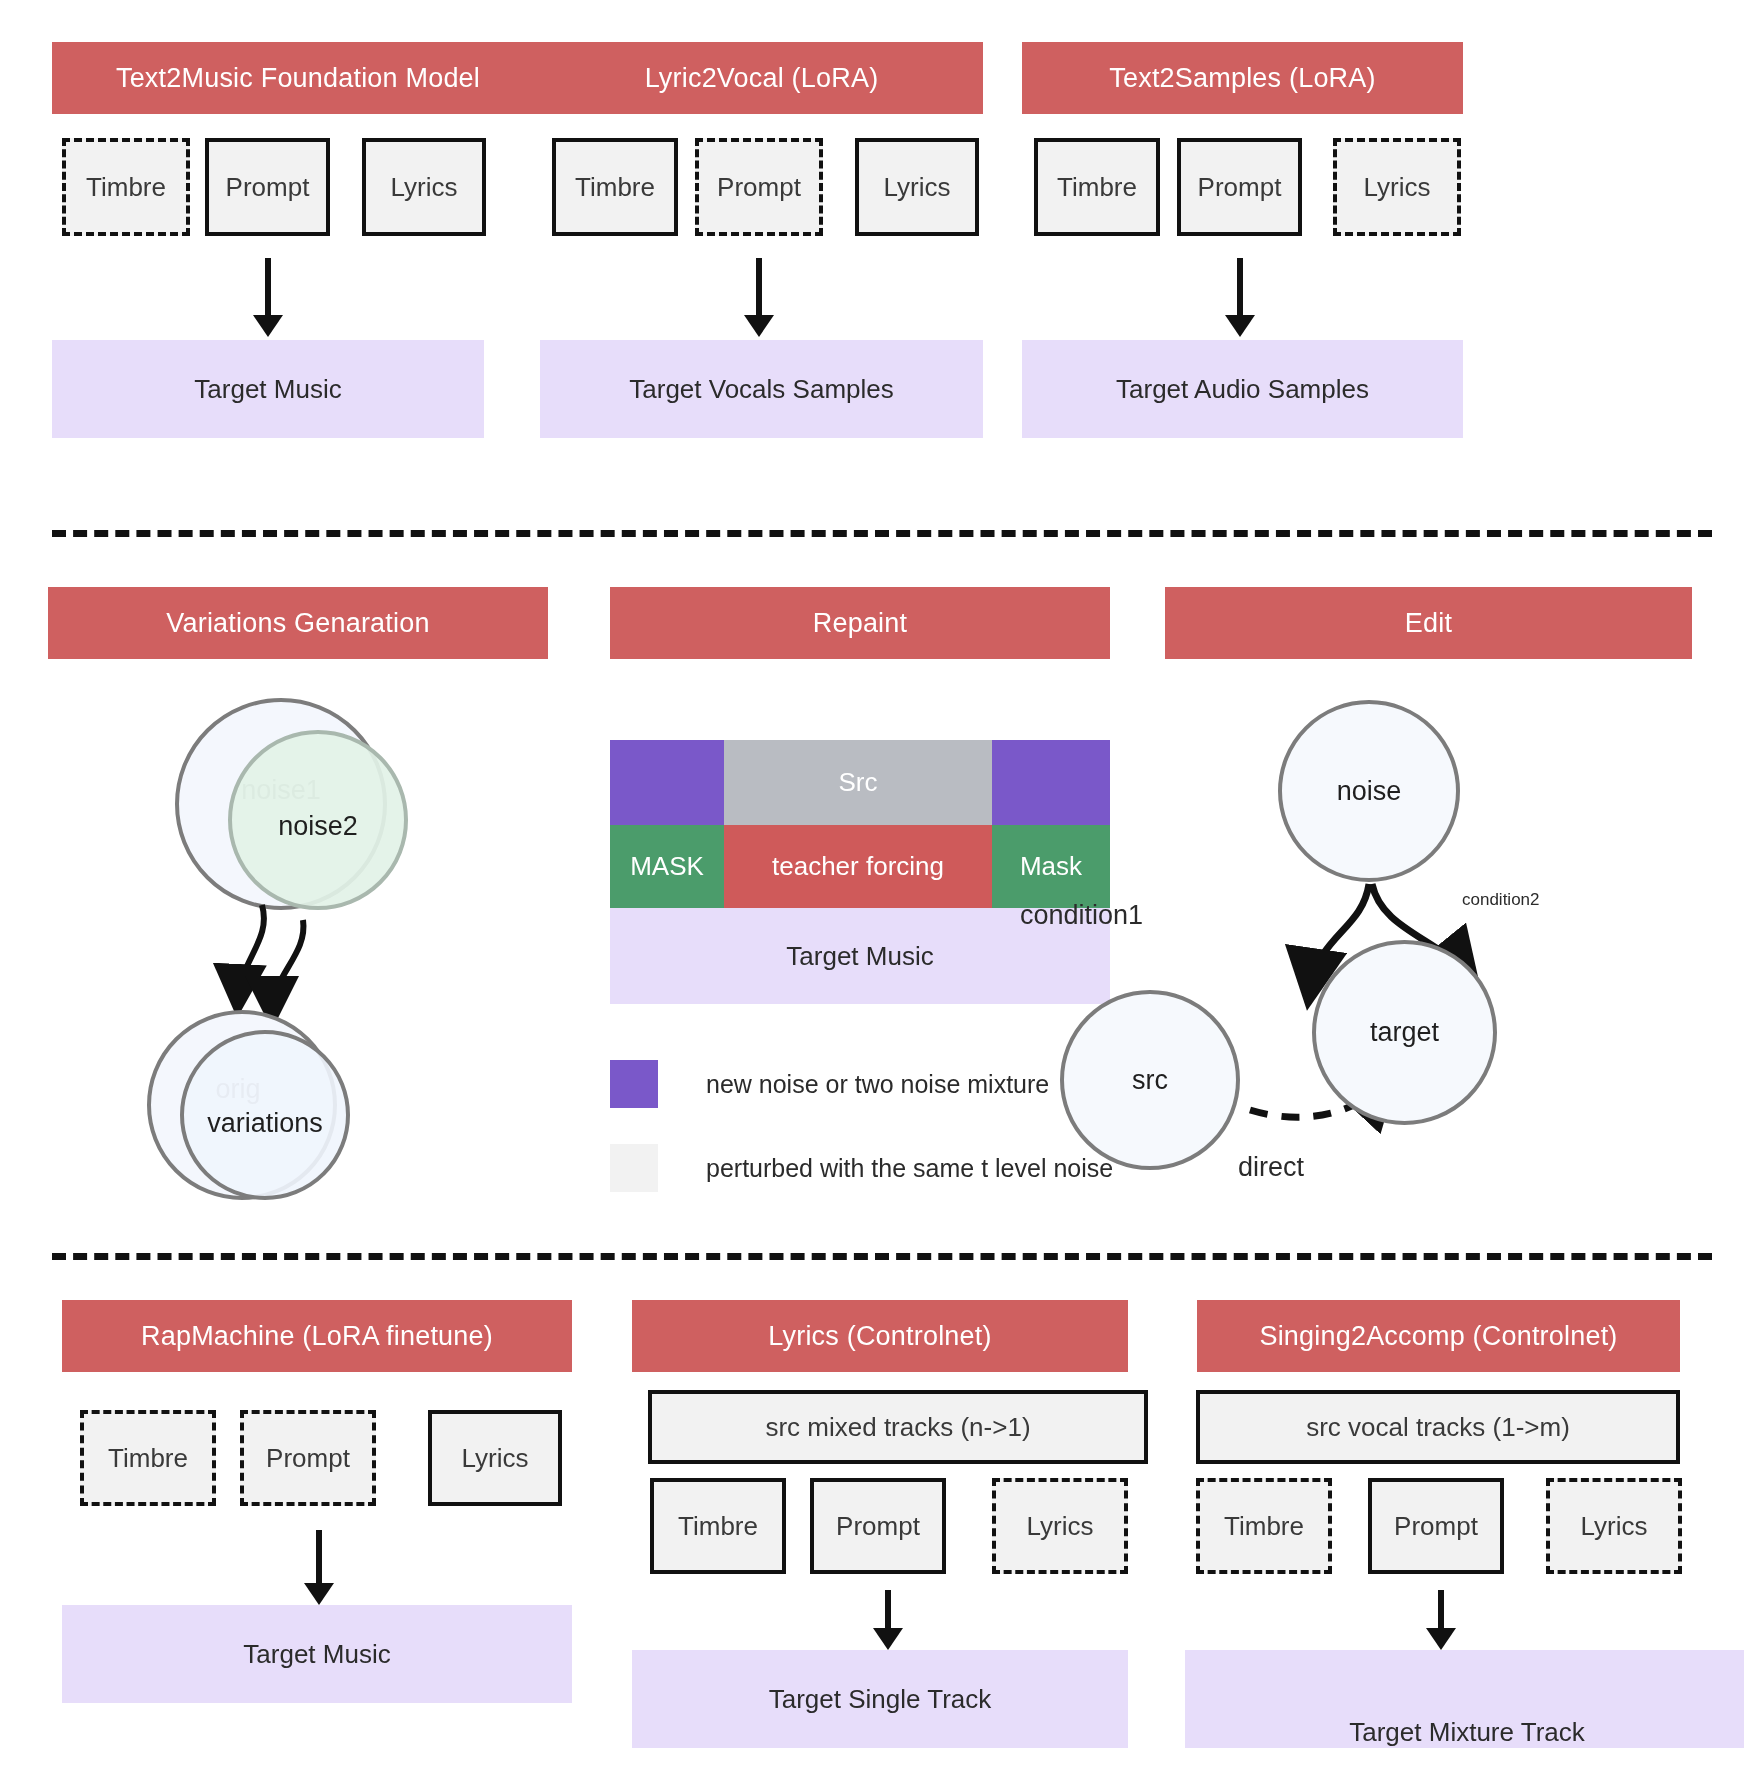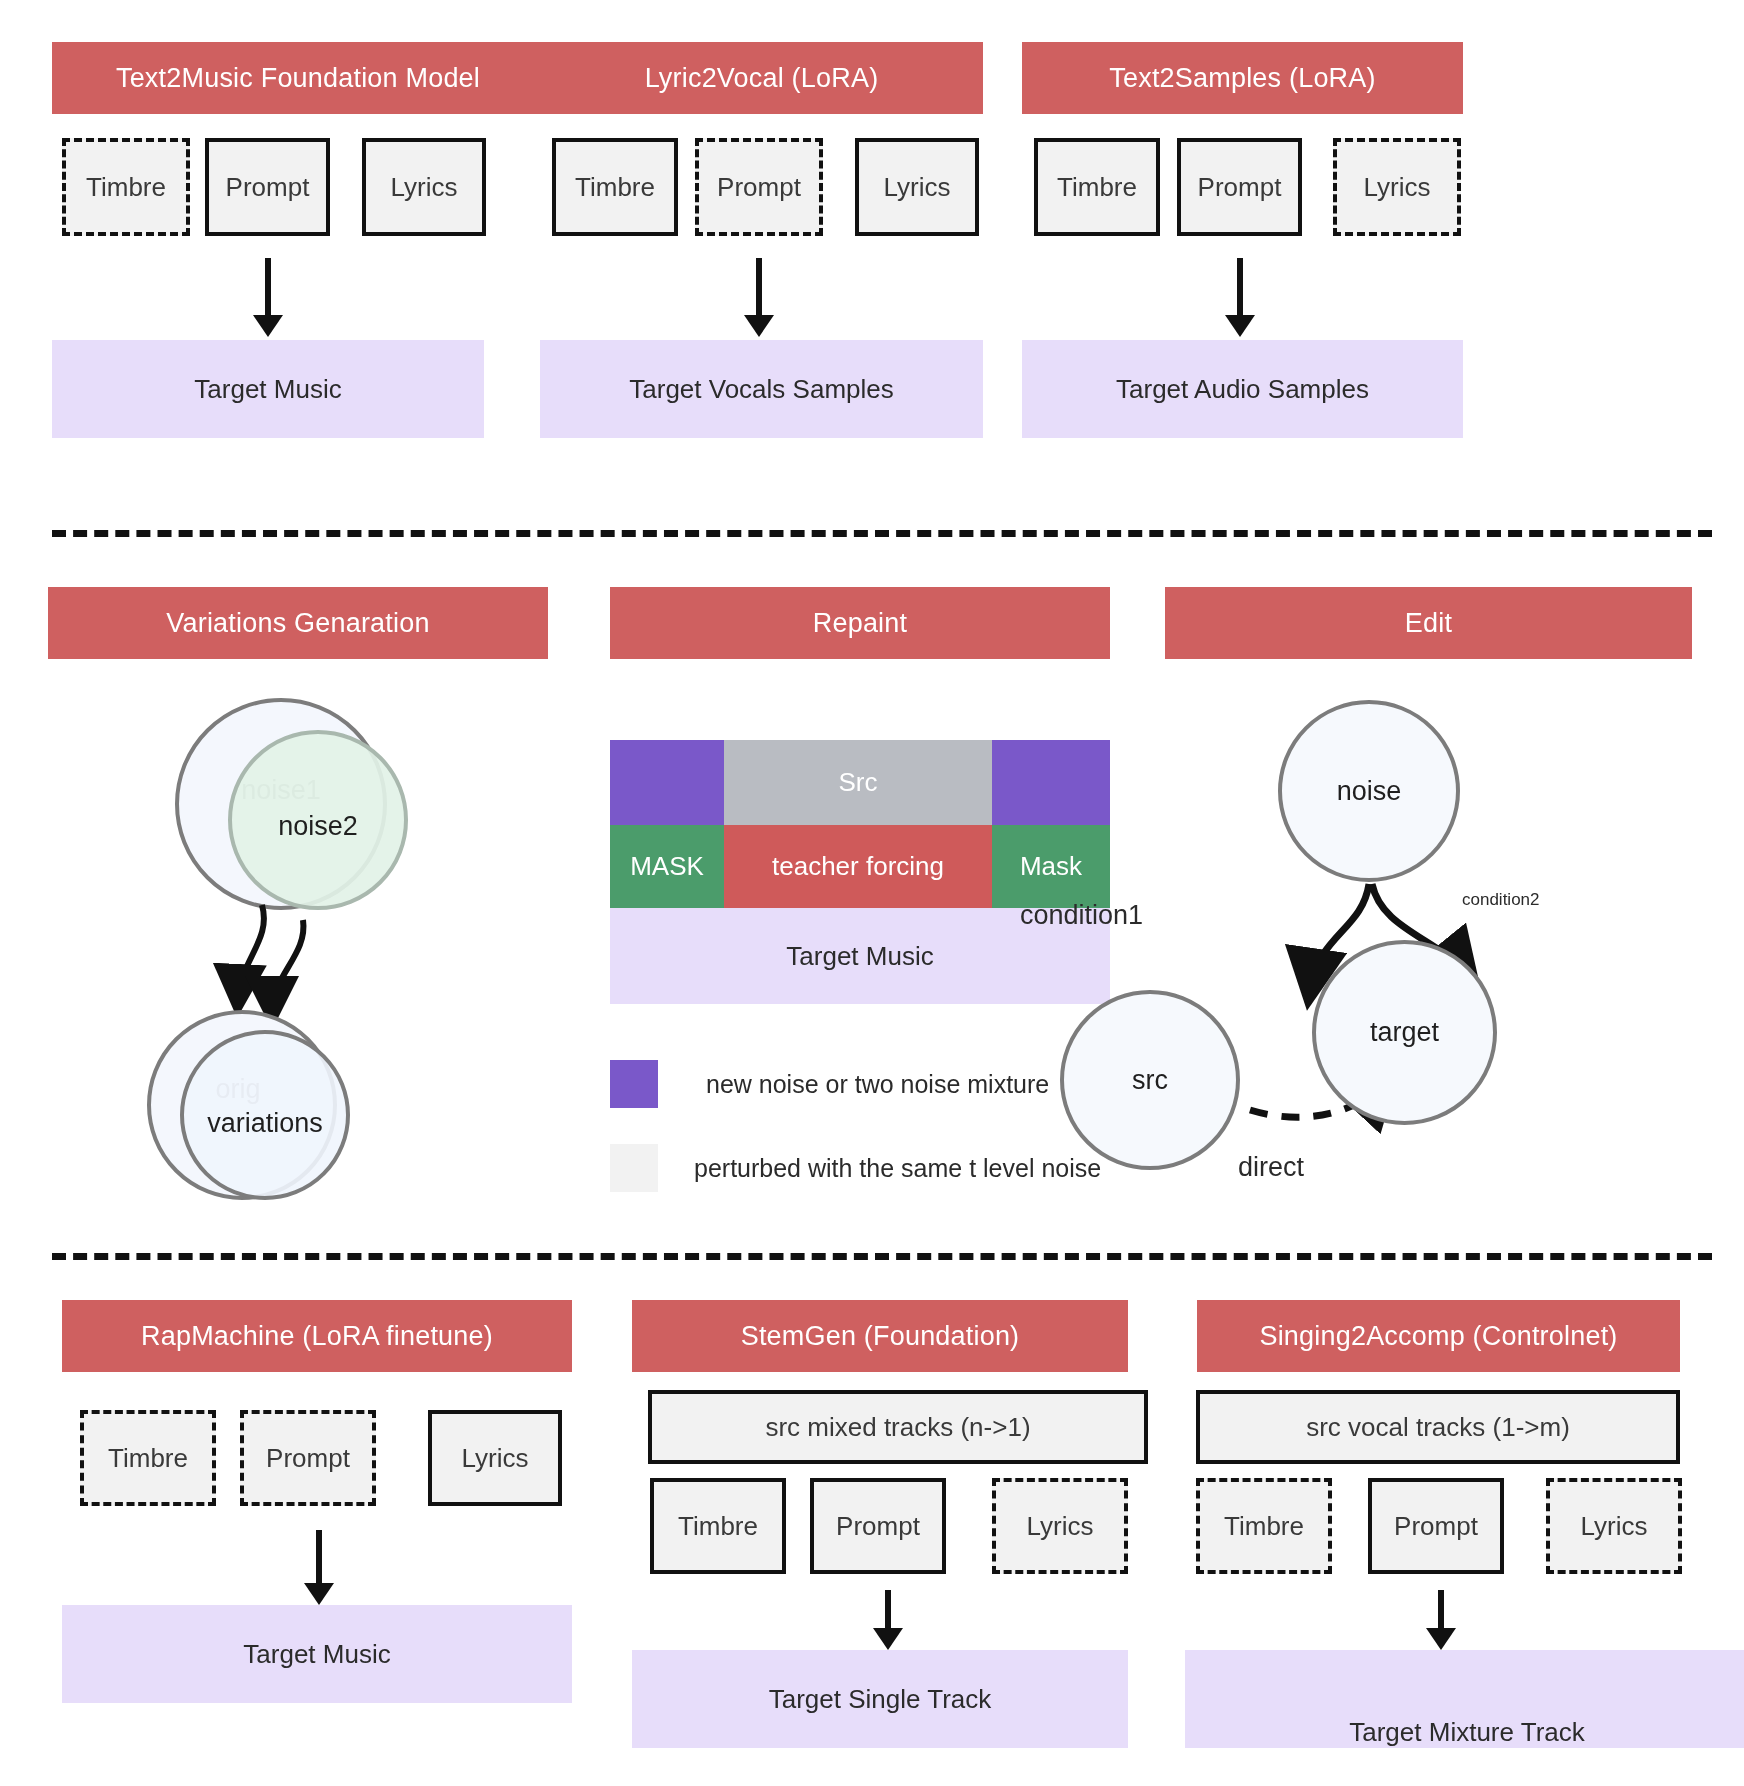--- a/index.html
+++ b/index.html
@@ -190,21 +190,21 @@
 
 <div class="target-bar" style="position:absolute;left:610px;top:908px;width:500px;height:96px;">
   <span>Target Music</span>
 </div>
 
 <div style="position:absolute;left:610px;top:1060px;width:520px;">
   <div style="display:flex;align-items:center;gap:48px;margin-bottom:36px;">
     <span class="legend-sw" style="background:#7a58c9;"></span>
     <span class="legend-txt">new noise or two noise mixture</span>
   </div>
-  <div style="display:flex;align-items:center;gap:36px;">
+  <div style="display:flex;align-items:center;gap:48px;">
     <span class="legend-sw" style="background:#f2f2f2;"></span>
     <span class="legend-txt">perturbed with the same t level noise</span>
   </div>
 </div>
 
 <div class="panel" style="left:1165px;top:587px;width:527px;">
   <div class="header-bar">Edit</div>
 </div>
 
 <div class="circ" style="left:1278px;top:700px;width:182px;height:182px;background:#f6f9fd;">
@@ -242,21 +242,21 @@
 <div class="io-box" style="position:absolute;left:428px;top:1410px;width:134px;height:96px;">
   <span>Lyrics</span>
 </div>
 <div class="arrow-down" style="left:316px;top:1530px;height:58px;"></div>
 <div class="arrow-head" style="left:304px;top:1583px;"></div>
 <div class="target-bar" style="position:absolute;left:62px;top:1605px;width:510px;">
   <span>Target Music</span>
 </div>
 
 <div class="panel" style="left:632px;top:1300px;width:496px;">
-  <div class="header-bar">StemGen (Foundation)</div>
+  <div class="header-bar">Lyrics (Controlnet)</div>
 </div>
 <div class="io-box" style="position:absolute;left:648px;top:1390px;width:500px;height:74px;">
   <span>src mixed tracks (n-&gt;1)</span>
 </div>
 <div class="io-box" style="position:absolute;left:650px;top:1478px;width:136px;height:96px;">
   <span>Timbre</span>
 </div>
 <div class="io-box" style="position:absolute;left:810px;top:1478px;width:136px;height:96px;">
   <span>Prompt</span>
 </div>

